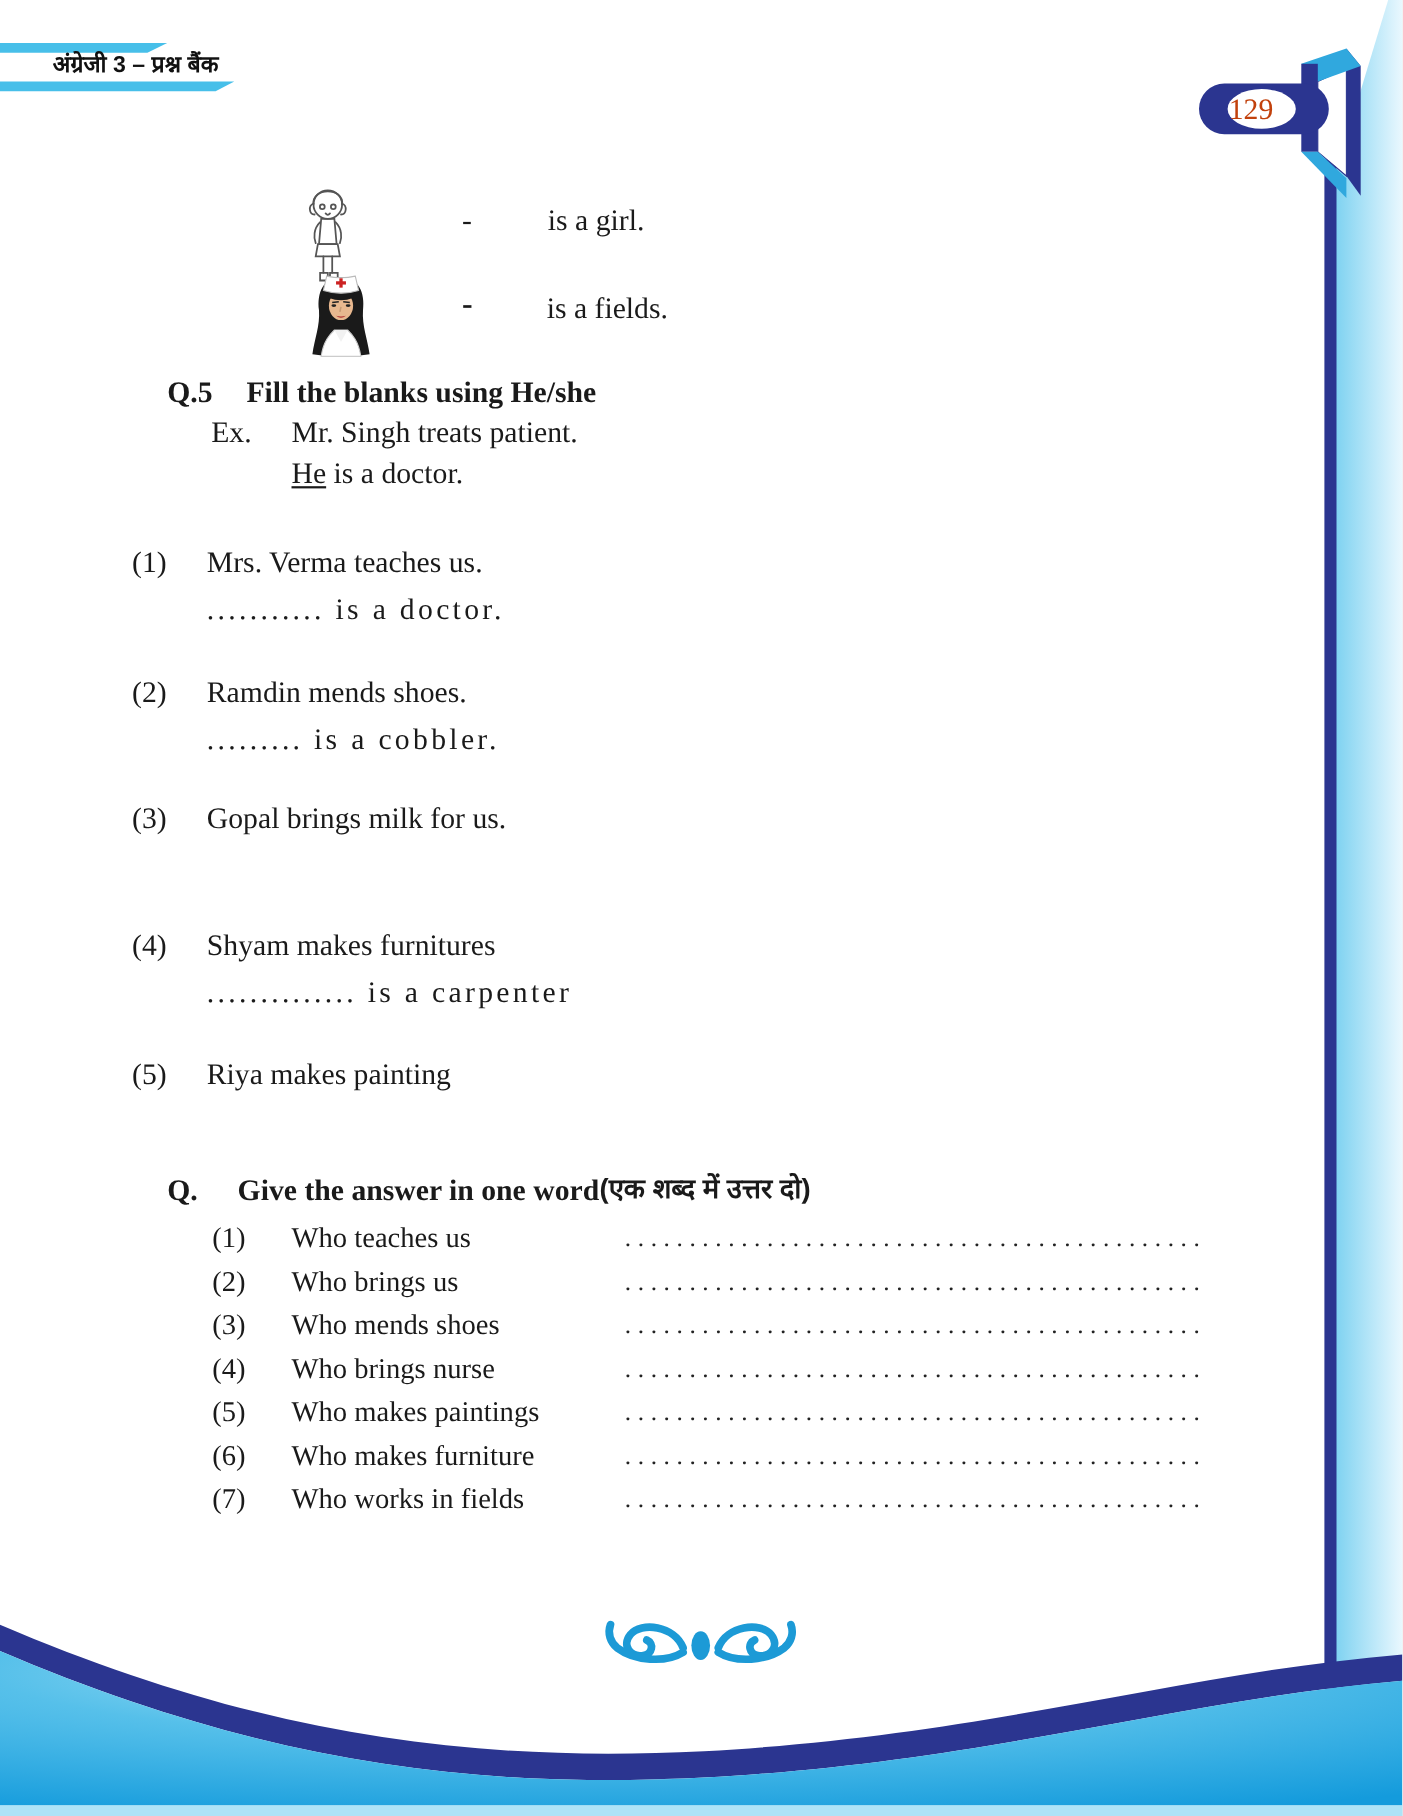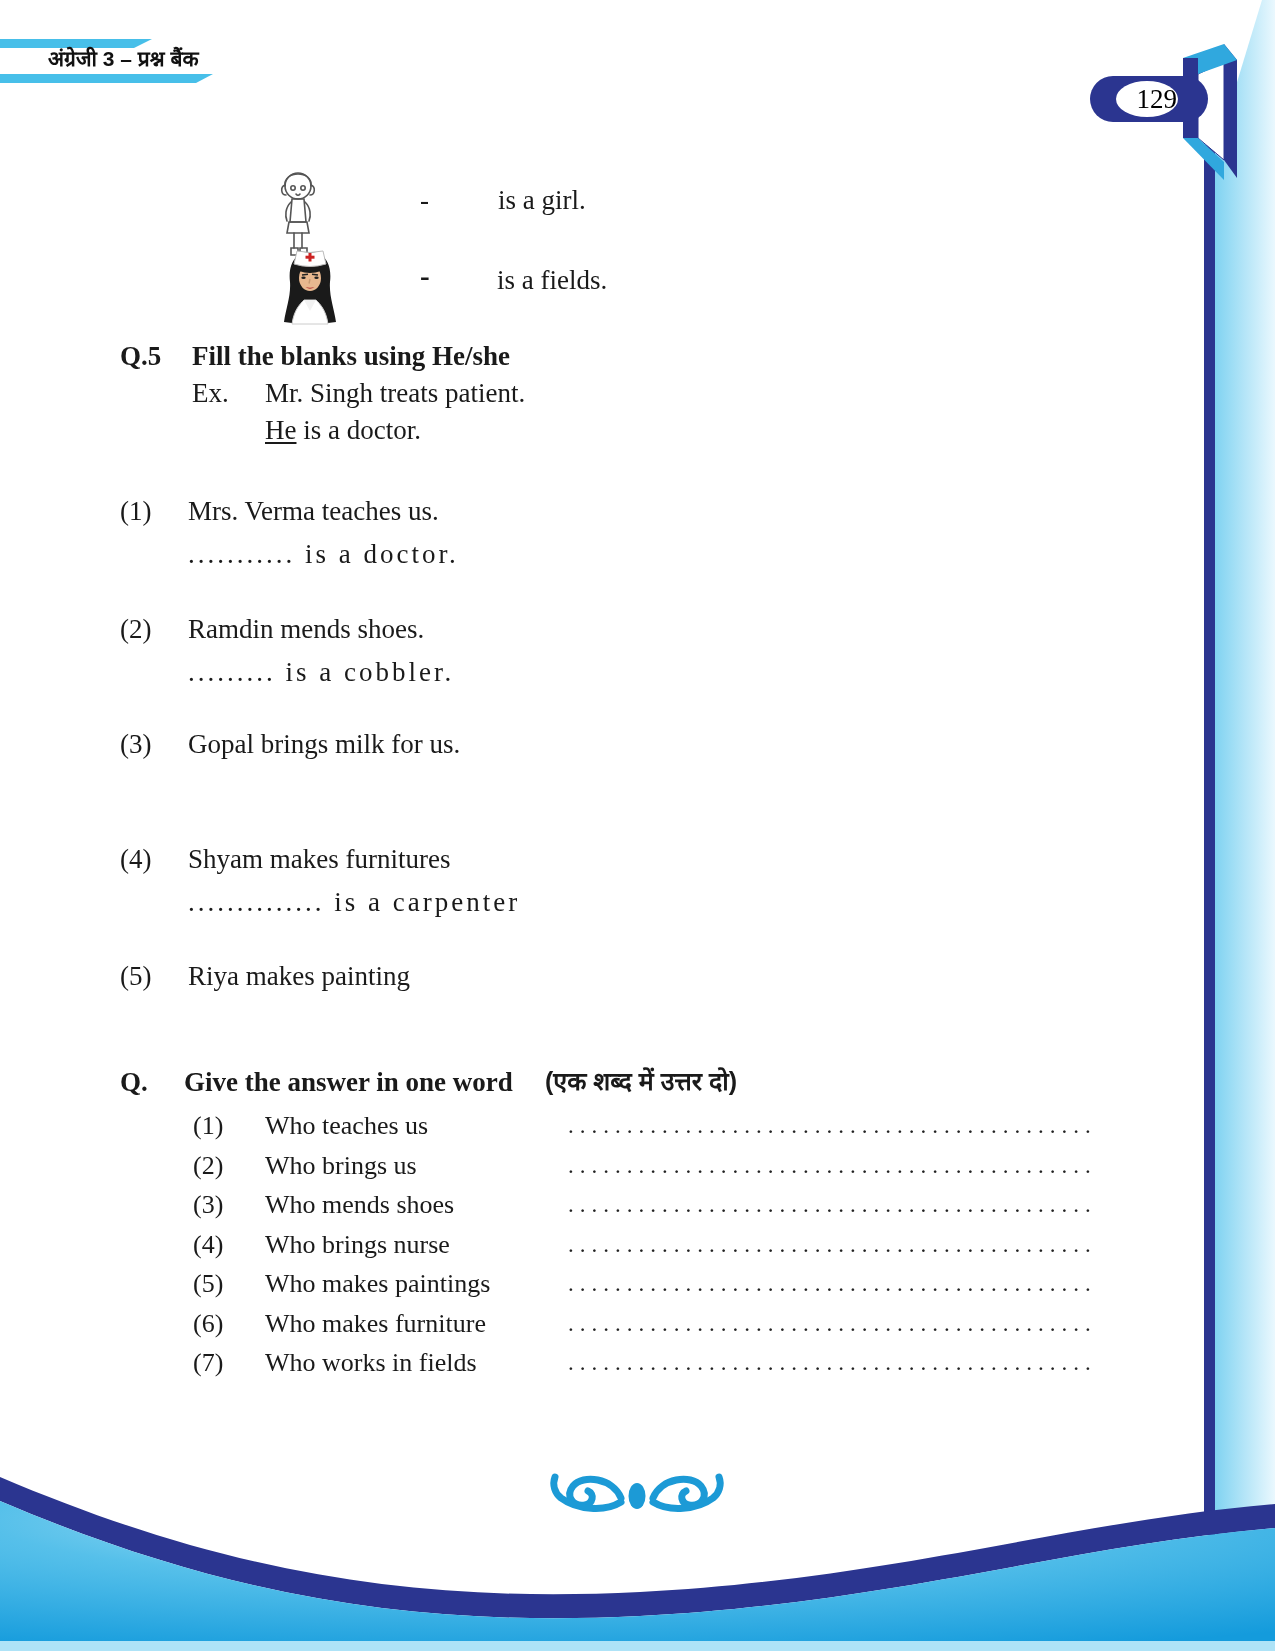--- a/index.html
+++ b/index.html
@@ -2,23 +2,23 @@
 <html><head>
 <meta charset="utf-8">
 <style>
   html,body{margin:0;padding:0;background:#e8e8e8;}
   .page{position:relative;width:1275px;height:1651px;background:#ffffff;overflow:hidden;
         font-family:"Liberation Serif", serif;color:#1a1a1a;}
   .deco{position:absolute;left:0;top:0;width:1275px;height:1651px;z-index:0;}
   .t{position:absolute;z-index:2;line-height:1.25;white-space:nowrap;}
   .f27{font-size:27px;}
   .f26{font-size:26px;}
-  .b{font-weight:bold;}
+  .b{font-weight:bold;margin-left:32px;}
   .hindi-hdr{font-family:"Liberation Sans", sans-serif;font-size:21px;font-weight:bold;color:#111;}
-  .pageno{font-size:27px;width:60px;text-align:right;color:#000000;}
+  .pageno{font-size:27px;width:60px;text-align:left;color:#c2410c;}
   .und{text-decoration:underline;text-underline-offset:3px;}
   .blank{letter-spacing:3px;}
   .leader{font-size:23px;letter-spacing:6px;width:528px;overflow:hidden;color:#222;}
   .dash-b{font-weight:bold;font-size:29px;}
   .hindi-q{font-family:"Liberation Sans", sans-serif;font-weight:bold;font-size:25px;}
 </style>
 </head>
 <body>
 
 <div class="page">

